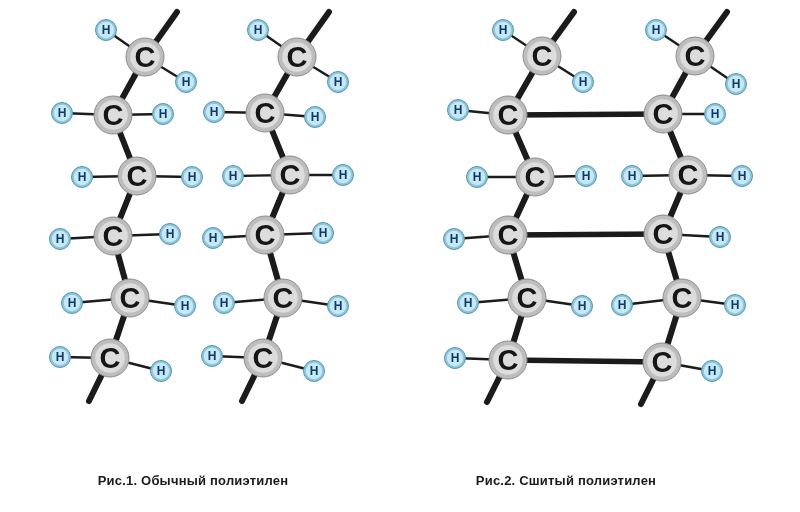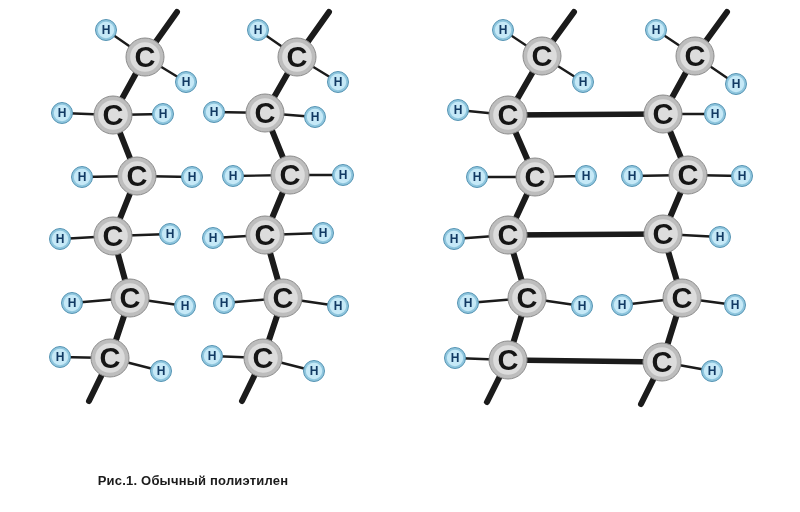--- a/index.html
+++ b/index.html
@@ -457,13 +457,14 @@
           </g>
           <g>
             <circle cx="662" cy="362" r="19" fill="#bdbdbd" stroke="#8c8c8c" stroke-width="1"></circle>
             <circle cx="662" cy="362" r="14.82" fill="#dcdcdc"></circle>
             <text x="662" y="362" dy="0.36em" text-anchor="middle" class="atom-label-c">C</text>
           </g>
         </g>
       </g>
     </svg>
   <div class="caption" style="left: 173px; top: 473px; margin-left: 20px;">Рис.1. Обычный полиэтилен</div>
+  <div class="caption" style="left: 566px; top: 473px;">Рис.2. Сшитый полиэтилен</div>
 </div>
 
 </body></html>

